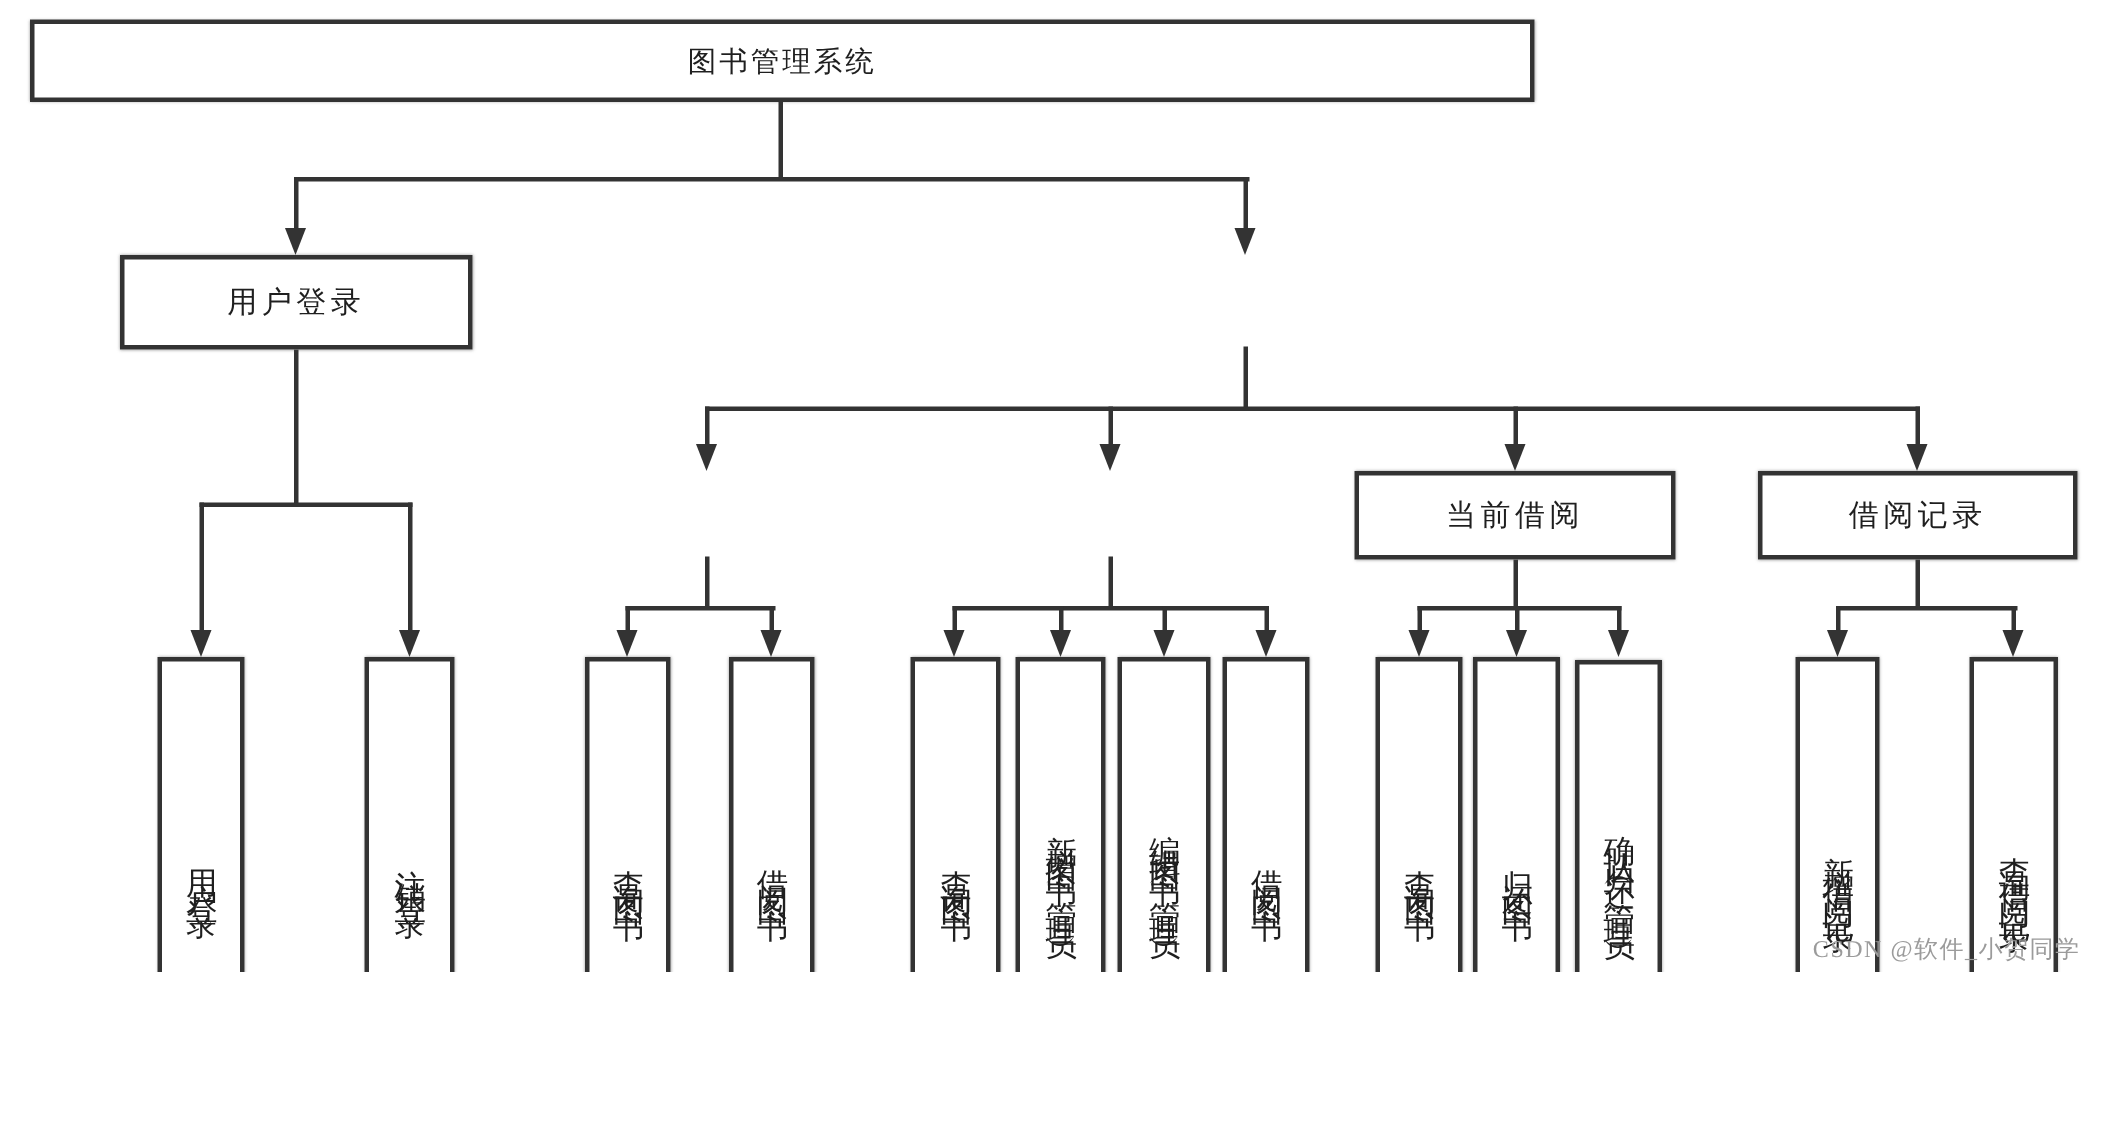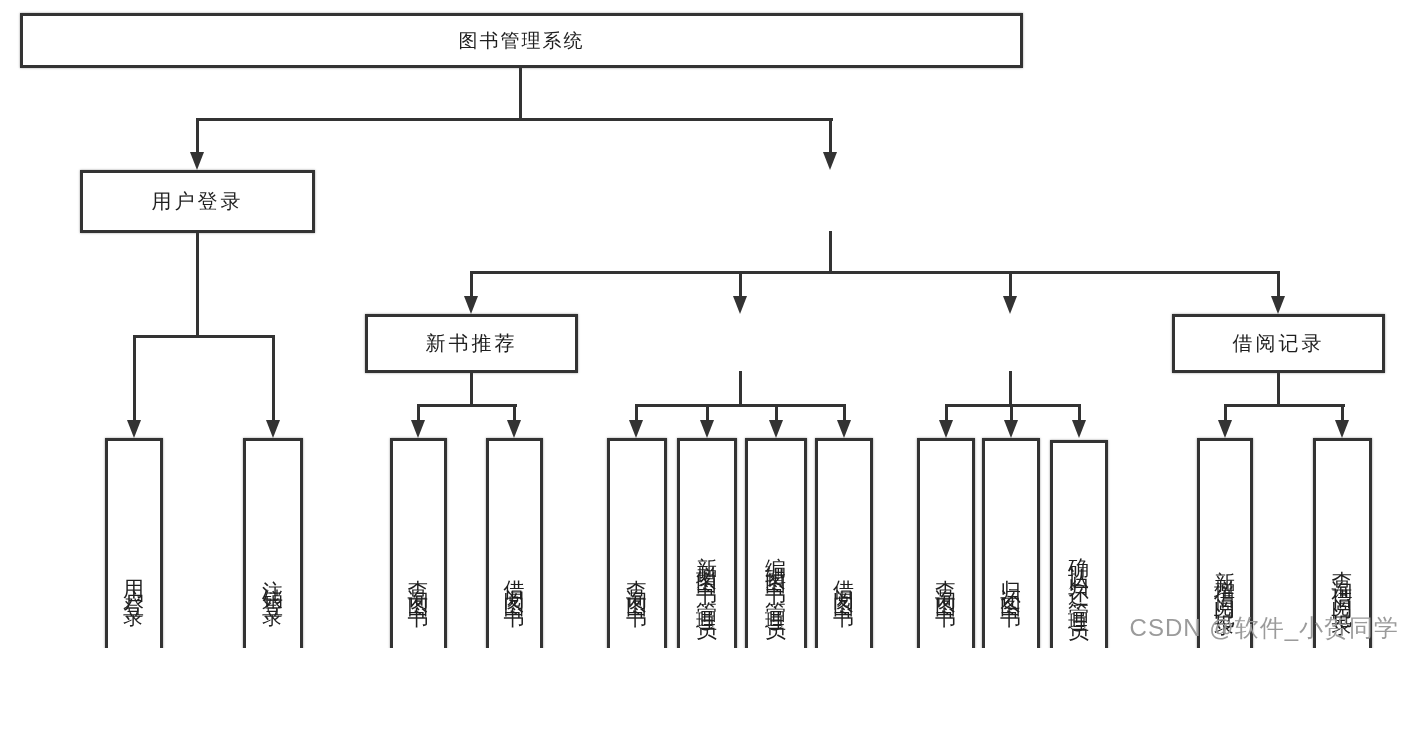--- a/index.html
+++ b/index.html
@@ -27,22 +27,22 @@
     padding-bottom:14px;
   }
   .vline{position:absolute;width:3px;background:var(--line);}
   .hline{position:absolute;height:3px;background:var(--line);}
   .arrow{
     position:absolute;width:0;height:0;
     border-left:7px solid transparent;border-right:7px solid transparent;
     border-top:18px solid var(--line);
   }
   .watermark{
-    position:absolute;right:6px;bottom:4px;z-index:10;
-    font-size:24px;color:var(--watermark);letter-spacing:1px;white-space:nowrap;
+    position:absolute;right:18px;bottom:4px;z-index:10;
+    font-size:16px;color:var(--watermark);letter-spacing:1px;white-space:nowrap;font-family:Liberation Serif, serif;
   }
 </style>
 </head>
 <body>
 
 <div class="stage">
 
   <div>
     <div class="vline" style="left:519px;top:66px;height:54px"></div>
     <div class="hline" style="left:196px;top:118px;width:637px"></div>
@@ -113,21 +113,21 @@
     <div class="vline" style="left:1224px;top:404px;height:18px"></div>
     <div class="arrow" style="left:1218px;top:420px"></div>
     <div class="vline" style="left:1341px;top:404px;height:18px"></div>
     <div class="arrow" style="left:1335px;top:420px"></div>
   </div>
 
   <div class="box hbox root-box" style="left:20px;top:13px;width:1003px;height:55px">图书管理系统</div>
 
   <div class="box hbox" style="left:80px;top:170px;width:235px;height:63px">用户登录</div>
 
-  <div class="box hbox" style="left:365px;top:314px;width:213px;height:59px">新书推荐</div>
+  <div class="box hbox" style="left:903px;top:314px;width:214px;height:59px">当前借阅</div>
   <div class="box hbox" style="left:1172px;top:314px;width:213px;height:59px">借阅记录</div>
 
   <div class="box vbox" style="left:105px;top:438px;width:58px;height:299px">用户登录</div>
   <div class="box vbox" style="left:243px;top:438px;width:60px;height:299px">注销登录</div>
 
   <div class="box vbox" style="left:390px;top:438px;width:57px;height:299px">查询图书</div>
   <div class="box vbox" style="left:486px;top:438px;width:57px;height:299px">借阅图书</div>
 
   <div class="box vbox" style="left:607px;top:438px;width:60px;height:299px">查询图书</div>
   <div class="box vbox" style="left:677px;top:438px;width:60px;height:299px">新增图书（管理员）</div>

